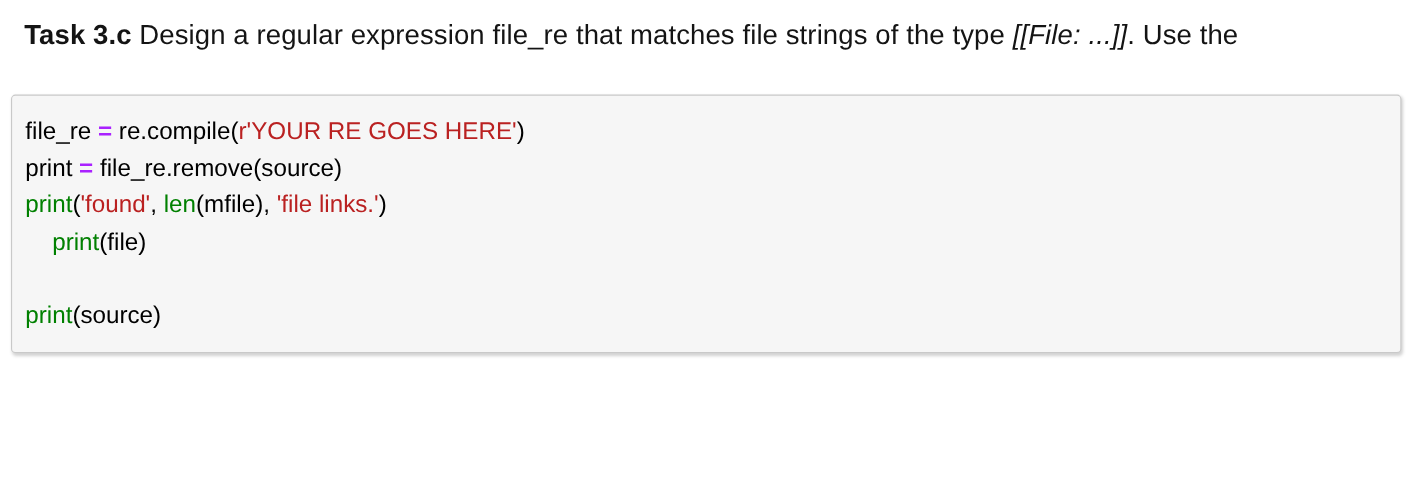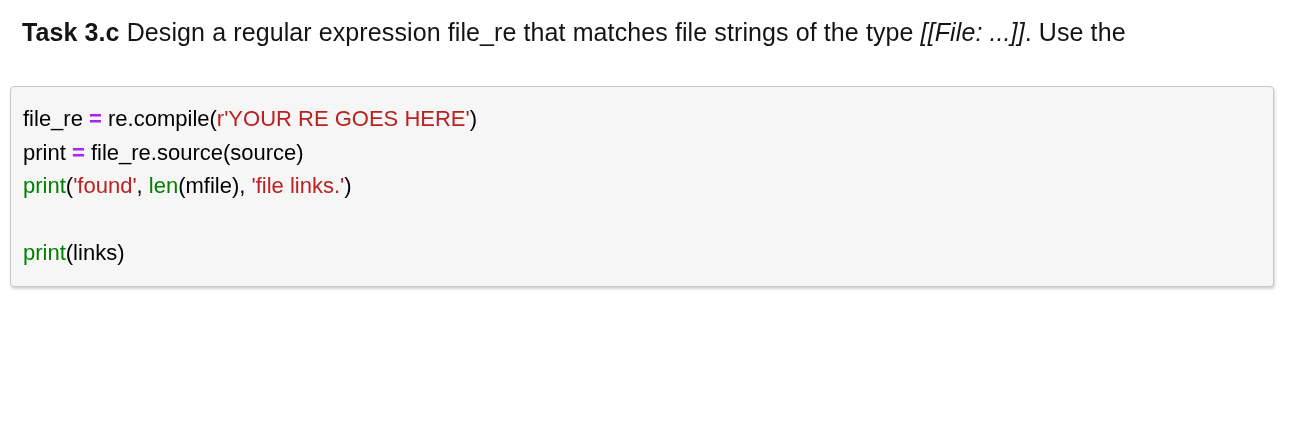--- a/index.html
+++ b/index.html
@@ -64,20 +64,21 @@
 
 <div class="page">
 
   <div class="markdown-cell">
     <p id="task-text" style="margin:0"><span class="seg-bold">Task 3.c</span><span class=""> Design a regular expression file_re that matches file strings of the type </span><span class="seg-italic">[[File: ...]]</span><span class="">. Use the</span><br></p>
   </div>
 
   <div class="code-cell">
     <div id="code-block" class="code-area">
         <div class="code-line"><span class="y-p">file_re </span><span class="y-o">=</span><span class="y-p"> re.compile(</span><span class="y-s">r'YOUR RE GOES HERE'</span><span class="y-p">)</span></div>
-        <div class="code-line"><span class="y-p">print </span><span class="y-o">=</span><span class="y-p"> file_re.source(source)</span></div>
+        <div class="code-line"><span class="y-p">print </span><span class="y-o">=</span><span class="y-p"> file_re.remove(source)</span></div>
         <div class="code-line"><span class="y-b">print</span><span class="y-p">(</span><span class="y-s">'found'</span><span class="y-p">, </span><span class="y-b">len</span><span class="y-p">(mfile), </span><span class="y-s">'file links.'</span><span class="y-p">)</span></div>
+        <div class="code-line"><span class="y-p">    </span><span class="y-b">print</span><span class="y-p">(file)</span></div>
         <div class="code-line"></div>
-        <div class="code-line"><span class="y-b">print</span><span class="y-p">(links)</span></div>
+        <div class="code-line"><span class="y-b">print</span><span class="y-p">(source)</span></div>
       </div>
   </div>
 
 </div>
 
 </body></html>

